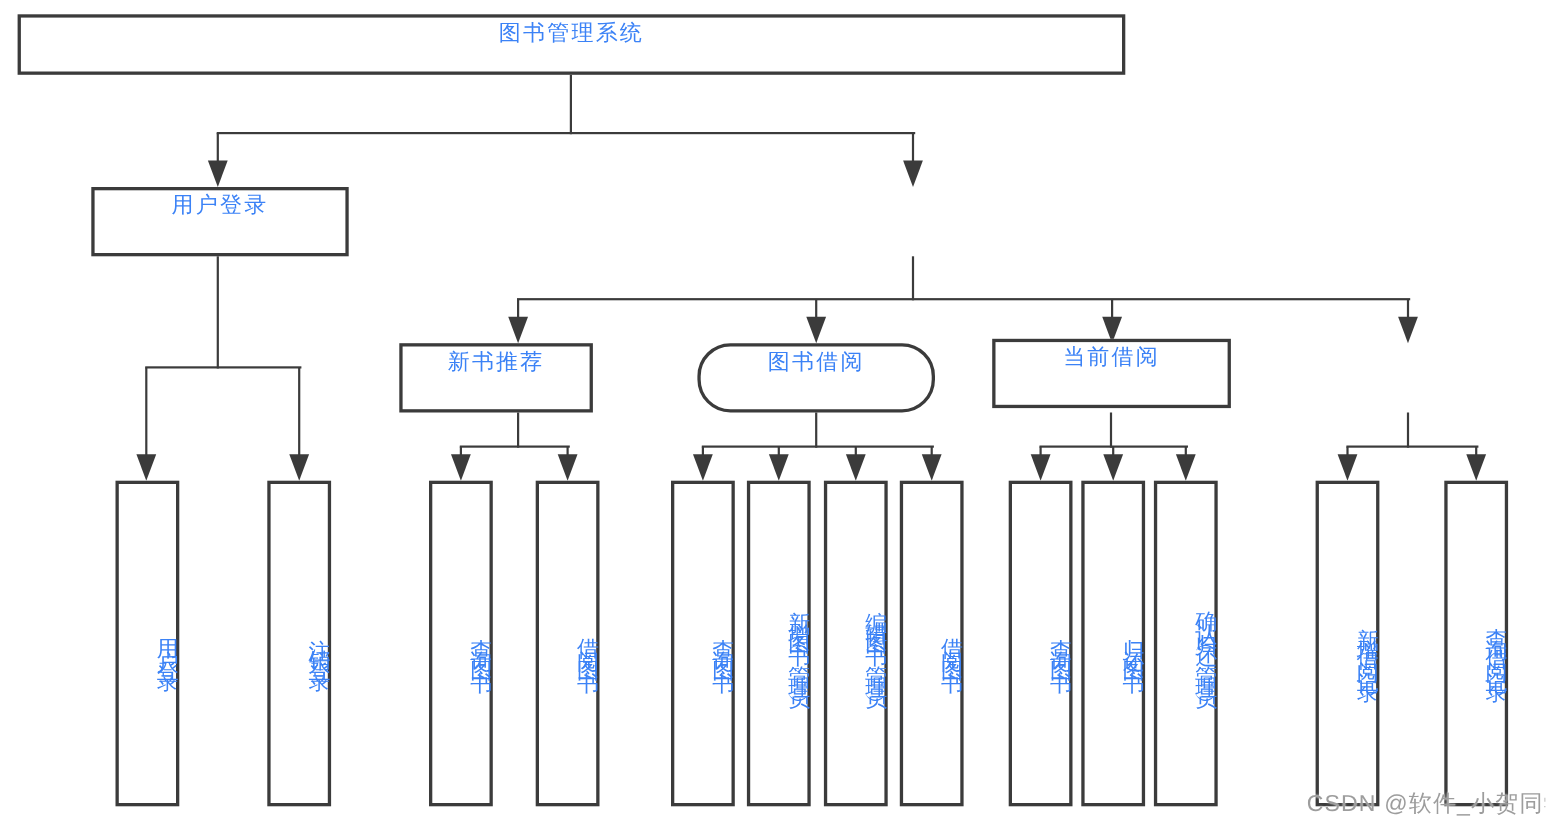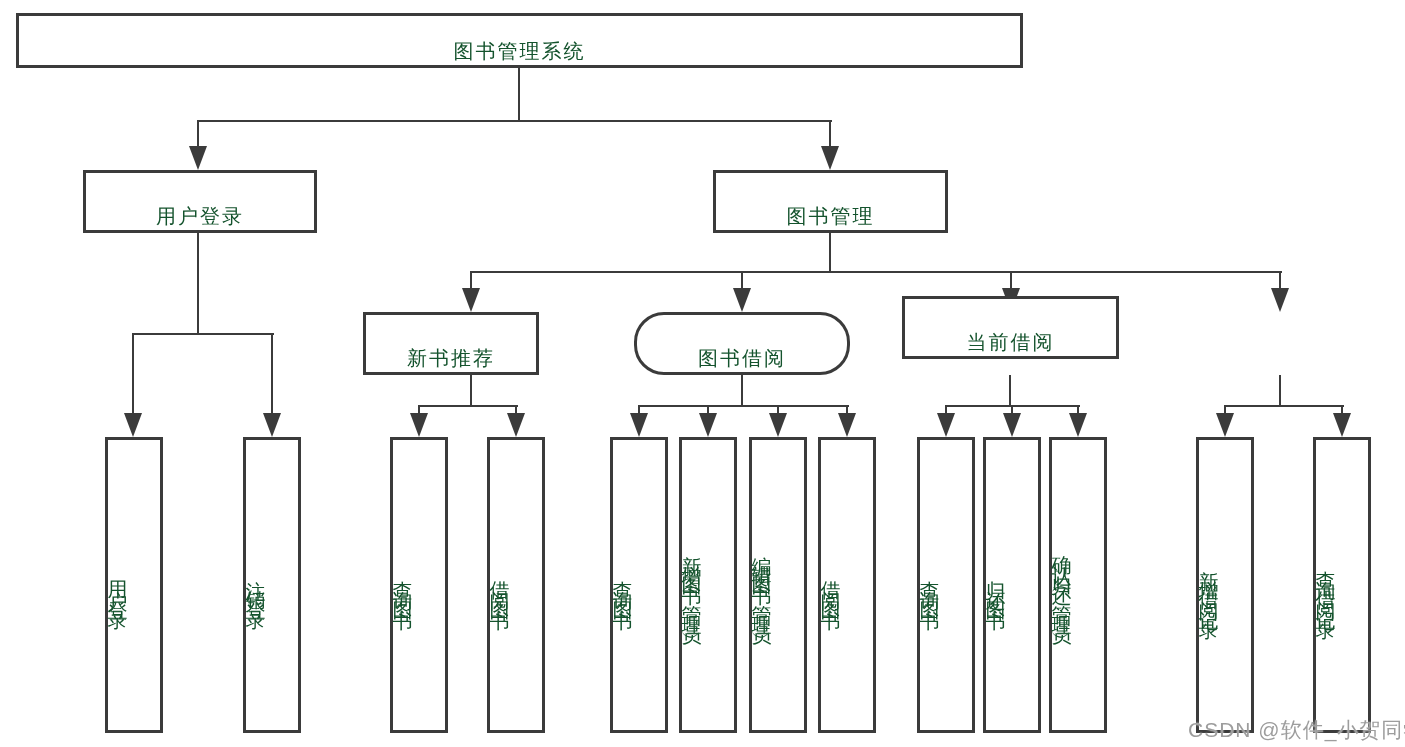--- a/index.html
+++ b/index.html
@@ -8,25 +8,26 @@
     width:1405px;height:747px;
     background:#ffffff;
     font-family:"Liberation Sans","DejaVu Sans",sans-serif;
     overflow:hidden;
   }
   .node{
     position:absolute;
     box-sizing:border-box;
     background:#ffffff;
     border:3px solid #3b3b3b;
-    display:flex;align-items:flex-end;justify-content:center;
-    color:#14532d;
+    display:flex;align-items:flex-start;justify-content:center;
+    color:#3b82f6;
     font-size:20px;
     letter-spacing:2px;
     text-align:center;
+    font-family:Liberation Mono, monospace;
   }
   .vnode{
     writing-mode:vertical-rl;
     letter-spacing:10px;
     line-height:1;
     padding:6px 0;
   }
   .hline,.vline{position:absolute;background:#3b3b3b;}
   .hline{height:2px;}
   .vline{width:2px;}
@@ -56,43 +57,40 @@
   </div>
 
   <div class="vline" style="left:518px;top:68px;height:54px;"></div>
   <div class="hline" style="left:197px;top:120px;width:635px;"></div>
   <div class="arrow" style="left:189px;top:121px;height:49px;"></div>
   <div class="arrow" style="left:821px;top:121px;height:49px;"></div>
 
   <div class="node" style="left:83px;top:170px;width:234px;height:63px;">
     <span>用户登录</span>
   </div>
-  <div class="node" style="left:713px;top:170px;width:235px;height:63px;">
-    <span>图书管理</span>
-  </div>
 
   <div class="vline" style="left:197px;top:233px;height:102px;"></div>
   <div class="hline" style="left:132px;top:333px;width:142px;"></div>
   <div class="arrow" style="left:124px;top:334px;height:103px;"></div>
   <div class="arrow" style="left:263px;top:334px;height:103px;"></div>
 
   <div class="vline" style="left:829px;top:233px;height:40px;"></div>
   <div class="hline" style="left:470px;top:271px;width:812px;"></div>
   <div class="arrow" style="left:462px;top:272px;height:40px;"></div>
   <div class="arrow" style="left:733px;top:272px;height:40px;"></div>
   <div class="arrow" style="left:1002px;top:272px;height:40px;"></div>
   <div class="arrow" style="left:1271px;top:272px;height:40px;"></div>
 
   <div class="node" style="left:363px;top:312px;width:176px;height:63px;">
     <span>新书推荐</span>
   </div>
   <div class="node" style="left:634px;top:312px;width:216px;height:63px;border-radius:30px;">
     <span>图书借阅</span>
   </div>
-  <div class="node" style="left:902px;top:296px;width:217px;height:63px;">
+  <div class="node" style="left:902px;top:308px;width:217px;height:63px;">
     <span>当前借阅</span>
   </div>
 
   <div class="vline" style="left:470px;top:375px;height:32px;"></div>
   <div class="hline" style="left:418px;top:405px;width:100px;"></div>
   <div class="arrow" style="left:410px;top:406px;height:31px;"></div>
   <div class="arrow" style="left:507px;top:406px;height:31px;"></div>
 
   <div class="vline" style="left:741px;top:375px;height:32px;"></div>
   <div class="hline" style="left:638px;top:405px;width:211px;"></div>

